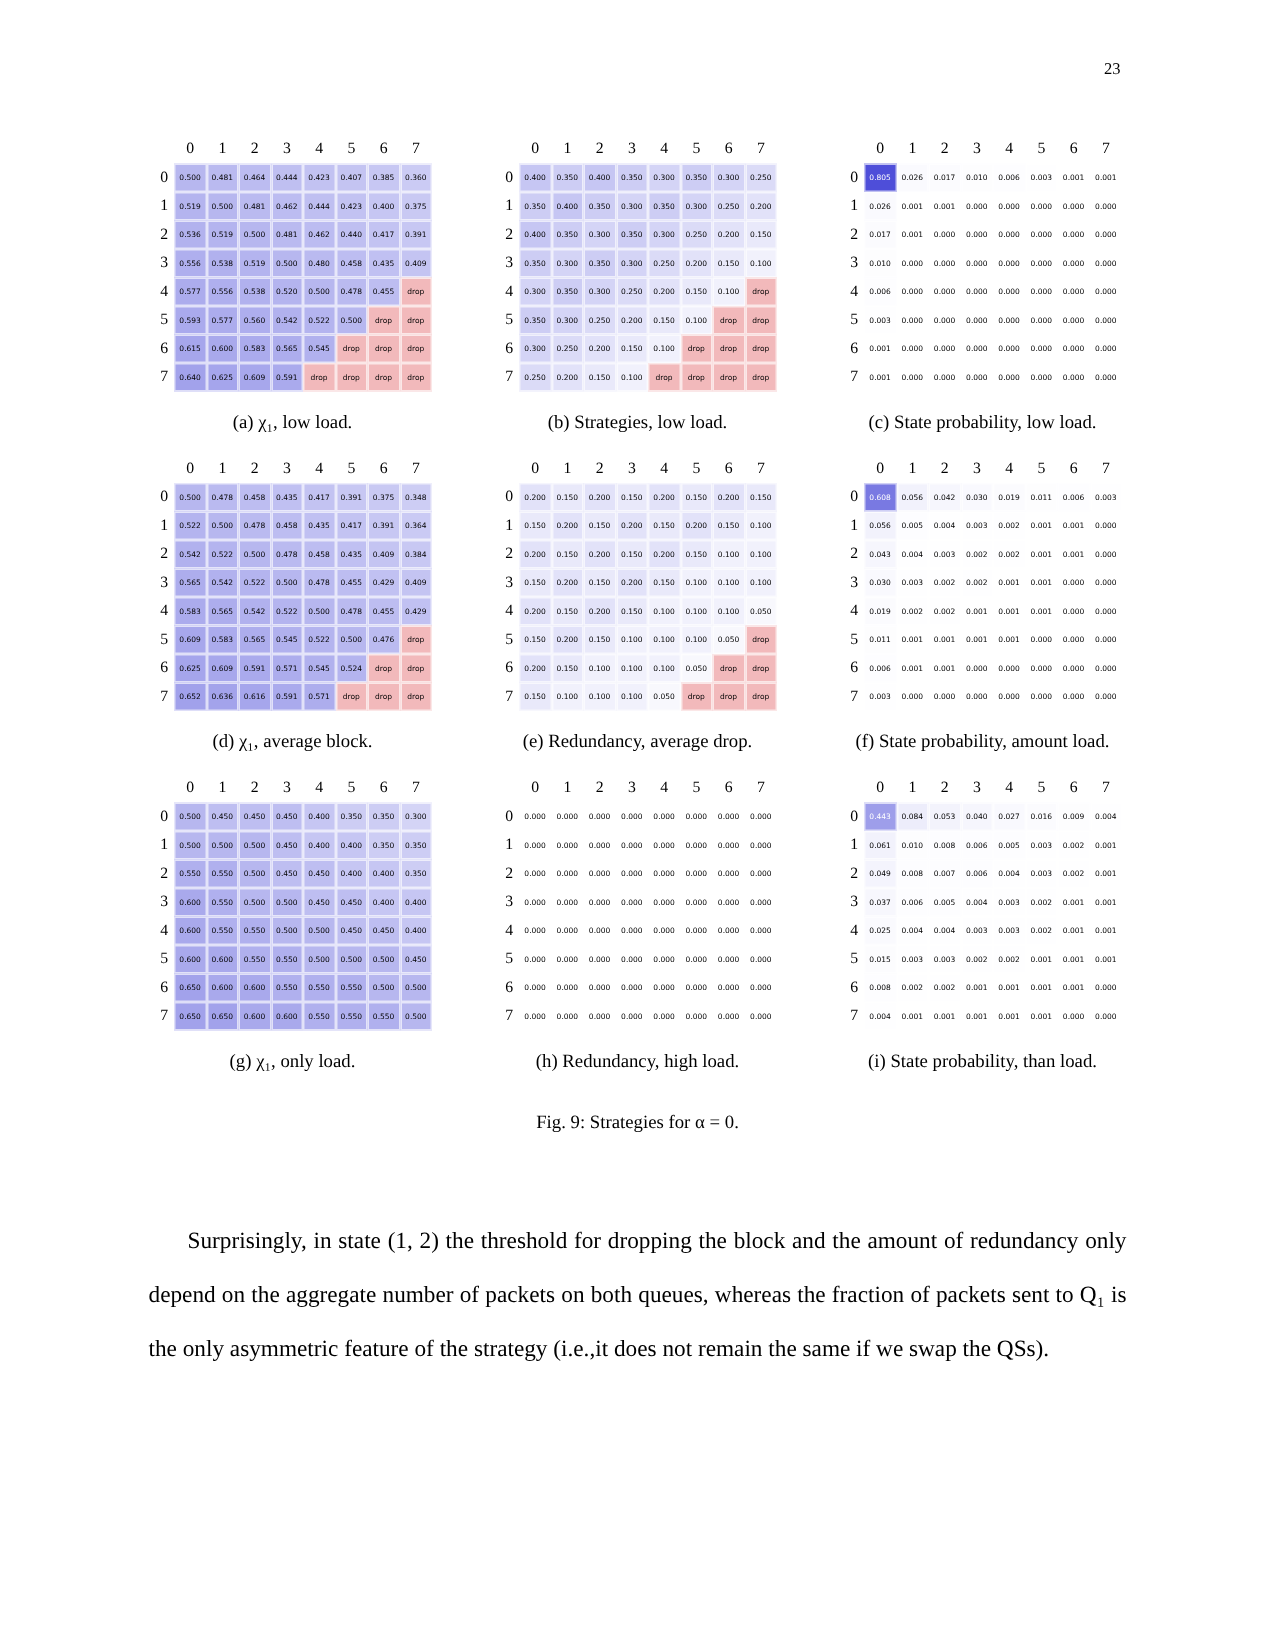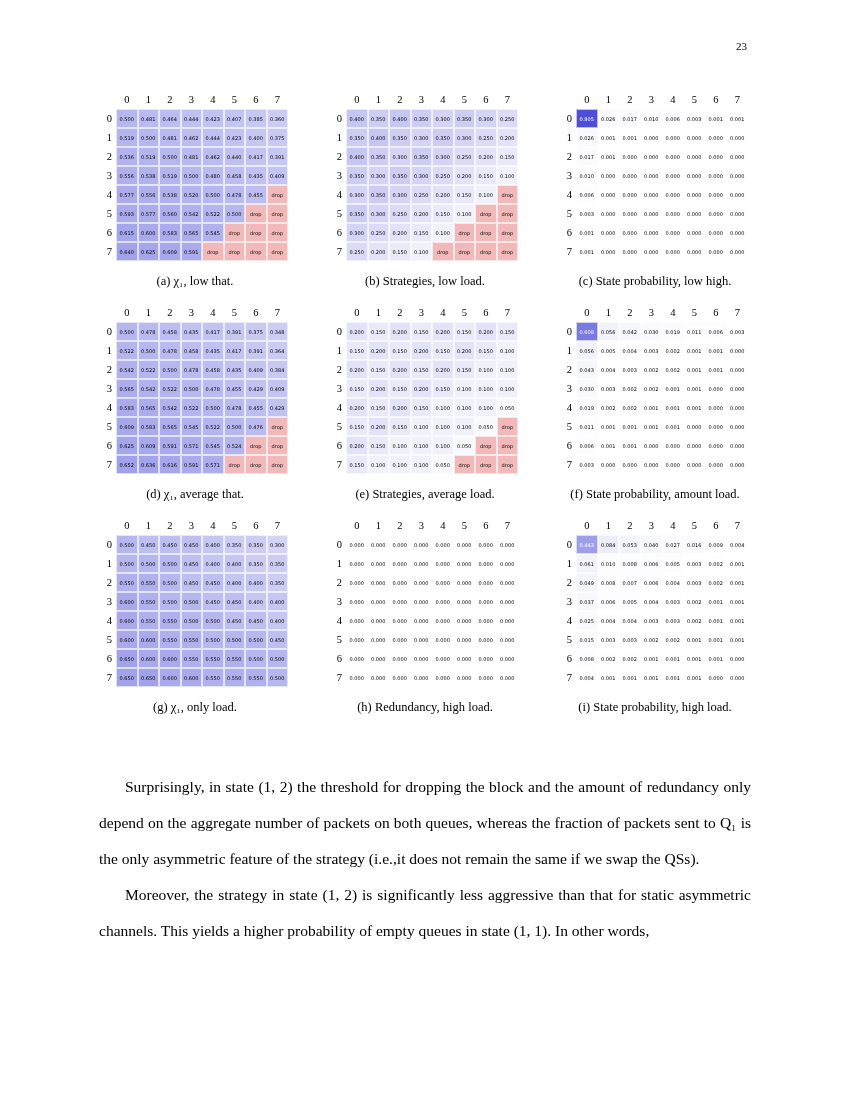--- a/index.html
+++ b/index.html
@@ -122,21 +122,21 @@
             <div class="row-label">7</div>
             <div class="cell" style="background: rgba(55, 55, 212, 0.463);">0.640</div>
             <div class="cell" style="background: rgba(55, 55, 212, 0.45);">0.625</div>
             <div class="cell" style="background: rgba(55, 55, 212, 0.44);">0.609</div>
             <div class="cell" style="background: rgba(55, 55, 212, 0.427);">0.591</div>
             <div class="cell drop">drop</div>
             <div class="cell drop">drop</div>
             <div class="cell drop">drop</div>
             <div class="cell drop">drop</div>
           </div>
-        <div class="panel-caption">(a) χ₁, low that.</div>
+        <div class="panel-caption">(a) χ₁, low load.</div>
       </div>
 
       <div class="panel">
         <div class="matrix">
             <div class="corner"></div>
             <div class="col-label">0</div>
             <div class="col-label">1</div>
             <div class="col-label">2</div>
             <div class="col-label">3</div>
             <div class="col-label">4</div>
@@ -296,21 +296,21 @@
             <div class="row-label">7</div>
             <div class="cell" style="background: rgba(55, 55, 212, 0);">0.001</div>
             <div class="cell" style="background: rgba(55, 55, 212, 0);">0.000</div>
             <div class="cell" style="background: rgba(55, 55, 212, 0);">0.000</div>
             <div class="cell" style="background: rgba(55, 55, 212, 0);">0.000</div>
             <div class="cell" style="background: rgba(55, 55, 212, 0);">0.000</div>
             <div class="cell" style="background: rgba(55, 55, 212, 0);">0.000</div>
             <div class="cell" style="background: rgba(55, 55, 212, 0);">0.000</div>
             <div class="cell" style="background: rgba(55, 55, 212, 0);">0.000</div>
           </div>
-        <div class="panel-caption">(c) State probability, low high.</div>
+        <div class="panel-caption">(c) State probability, low load.</div>
       </div>
 
       <div class="panel">
         <div class="matrix">
             <div class="corner"></div>
             <div class="col-label">0</div>
             <div class="col-label">1</div>
             <div class="col-label">2</div>
             <div class="col-label">3</div>
             <div class="col-label">4</div>
@@ -383,21 +383,21 @@
             <div class="row-label">7</div>
             <div class="cell" style="background: rgba(55, 55, 212, 0.47);">0.652</div>
             <div class="cell" style="background: rgba(55, 55, 212, 0.46);">0.636</div>
             <div class="cell" style="background: rgba(55, 55, 212, 0.443);">0.616</div>
             <div class="cell" style="background: rgba(55, 55, 212, 0.427);">0.591</div>
             <div class="cell" style="background: rgba(55, 55, 212, 0.41);">0.571</div>
             <div class="cell drop">drop</div>
             <div class="cell drop">drop</div>
             <div class="cell drop">drop</div>
           </div>
-        <div class="panel-caption">(d) χ₁, average that.</div>
+        <div class="panel-caption">(d) χ₁, average block.</div>
       </div>
 
       <div class="panel">
         <div class="matrix">
             <div class="corner"></div>
             <div class="col-label">0</div>
             <div class="col-label">1</div>
             <div class="col-label">2</div>
             <div class="col-label">3</div>
             <div class="col-label">4</div>
@@ -470,21 +470,21 @@
             <div class="row-label">7</div>
             <div class="cell" style="background: rgba(55, 55, 212, 0.11);">0.150</div>
             <div class="cell" style="background: rgba(55, 55, 212, 0.07);">0.100</div>
             <div class="cell" style="background: rgba(55, 55, 212, 0.07);">0.100</div>
             <div class="cell" style="background: rgba(55, 55, 212, 0.07);">0.100</div>
             <div class="cell" style="background: rgba(55, 55, 212, 0.035);">0.050</div>
             <div class="cell drop">drop</div>
             <div class="cell drop">drop</div>
             <div class="cell drop">drop</div>
           </div>
-        <div class="panel-caption">(e) Strategies, average load.</div>
+        <div class="panel-caption">(e) Redundancy, average drop.</div>
       </div>
 
       <div class="panel">
         <div class="matrix">
             <div class="corner"></div>
             <div class="col-label">0</div>
             <div class="col-label">1</div>
             <div class="col-label">2</div>
             <div class="col-label">3</div>
             <div class="col-label">4</div>
@@ -818,25 +818,25 @@
             <div class="row-label">7</div>
             <div class="cell" style="background: rgba(55, 55, 212, 0.004);">0.004</div>
             <div class="cell" style="background: rgba(55, 55, 212, 0);">0.001</div>
             <div class="cell" style="background: rgba(55, 55, 212, 0);">0.001</div>
             <div class="cell" style="background: rgba(55, 55, 212, 0);">0.001</div>
             <div class="cell" style="background: rgba(55, 55, 212, 0);">0.001</div>
             <div class="cell" style="background: rgba(55, 55, 212, 0);">0.001</div>
             <div class="cell" style="background: rgba(55, 55, 212, 0);">0.000</div>
             <div class="cell" style="background: rgba(55, 55, 212, 0);">0.000</div>
           </div>
-        <div class="panel-caption">(i) State probability, high load.</div>
+        <div class="panel-caption">(i) State probability, than load.</div>
       </div>
 
     </div>
 
+    <div class="fig-caption">Fig. 9: Strategies for α = 0.</div>
   </div>
 
   <div class="body-text">
     <p>Surprisingly, in state (1, 2) the threshold for dropping the block and the amount of redundancy only depend on the aggregate number of packets on both queues, whereas the fraction of packets sent to Q₁ is the only asymmetric feature of the strategy (i.e.,it does not remain the same if we swap the QSs).</p>
-    <p>Moreover, the strategy in state (1, 2) is significantly less aggressive than that for static asymmetric channels. This yields a higher probability of empty queues in state (1, 1). In other words,</p>
   </div>
 
 </div>
 
 </body></html>

